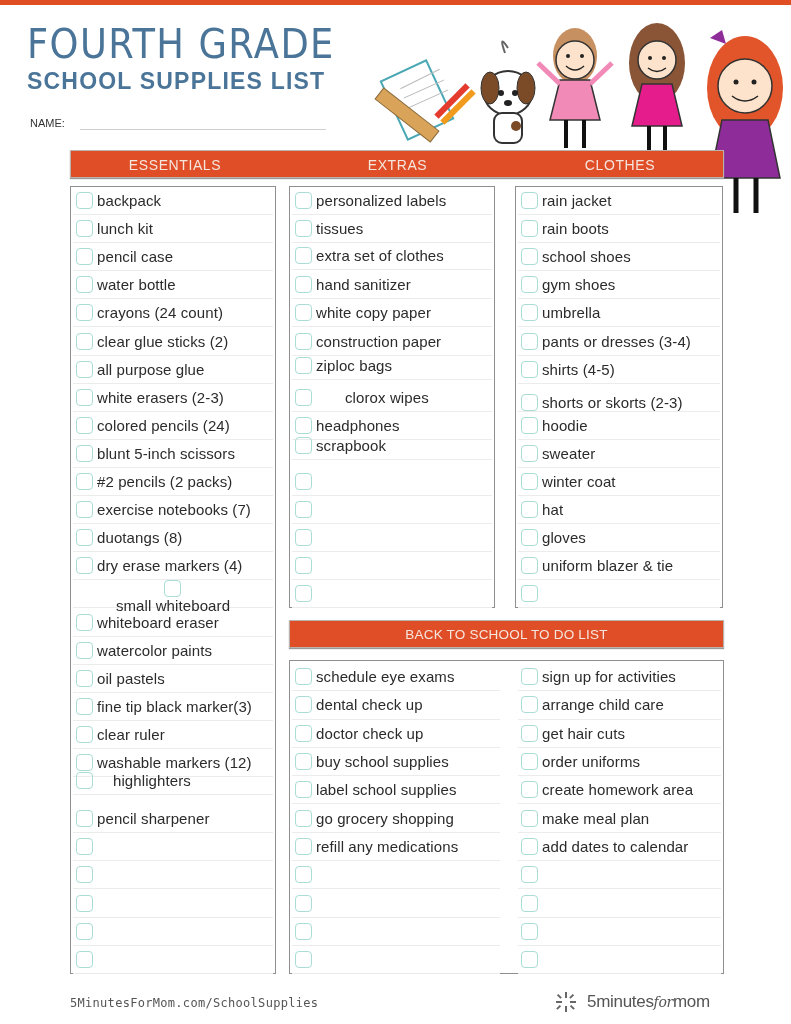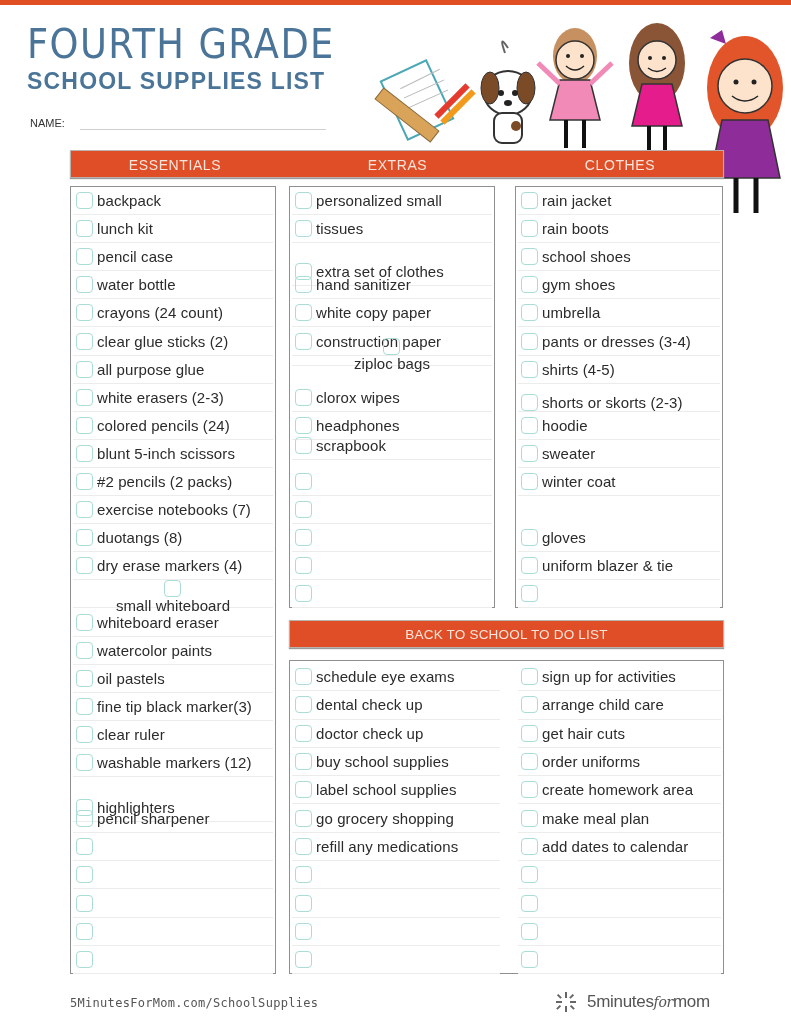--- a/index.html
+++ b/index.html
@@ -219,21 +219,21 @@
       <span class="row-label">fine tip black marker(3)</span>
     </div>
     <div class="row" style="top: 533.9px; height: 28.1px;">
       <span class="cb"></span>
       <span class="row-label">clear ruler</span>
     </div>
     <div class="row" style="top: 562px; height: 28.1px;">
       <span class="cb"></span>
       <span class="row-label">washable markers (12)</span>
     </div>
-    <div class="row" style="top: 607px; height: 28.1px;">
+    <div class="row" style="top: 580px; height: 28.1px; gap: 16px;">
       <span class="cb"></span>
       <span class="row-label">highlighters</span>
     </div>
     <div class="row" style="top: 618.2px; height: 28.1px;">
       <span class="cb"></span>
       <span class="row-label">pencil sharpener</span>
     </div>
     <div class="row" style="top: 646.3px; height: 28.1px;">
       <span class="cb"></span>
       <span class="row-label"></span>
@@ -252,47 +252,47 @@
     </div>
     <div class="row" style="top: 758.7px; height: 28.1px;">
       <span class="cb"></span>
       <span class="row-label"></span>
     </div>
   </div>
 
 <div class="list-box" id="box-ext" style="left:289px;top:186px;width:206px;height:422px;">
     <div class="row" style="top: 0px; height: 28.1px;">
       <span class="cb"></span>
-      <span class="row-label">personalized small</span>
+      <span class="row-label">personalized labels</span>
     </div>
     <div class="row" style="top: 28.1px; height: 28.1px;">
       <span class="cb"></span>
       <span class="row-label">tissues</span>
     </div>
-    <div class="row" style="top: 71px; height: 28.1px;">
+    <div class="row" style="top: 55px; height: 28.1px;">
       <span class="cb"></span>
       <span class="row-label">extra set of clothes</span>
     </div>
     <div class="row" style="top: 84.3px; height: 28.1px;">
       <span class="cb"></span>
       <span class="row-label">hand sanitizer</span>
     </div>
     <div class="row" style="top: 112.4px; height: 28.1px;">
       <span class="cb"></span>
       <span class="row-label">white copy paper</span>
     </div>
     <div class="row" style="top: 140.5px; height: 28.1px;">
       <span class="cb"></span>
       <span class="row-label">construction paper</span>
     </div>
-    <div class="row" style="top: 151px; height: 28.1px; flex-direction: column;">
+    <div class="row" style="top: 165px; height: 28.1px;">
       <span class="cb"></span>
       <span class="row-label">ziploc bags</span>
     </div>
-    <div class="row" style="top: 196.7px; height: 28.1px;">
+    <div class="row" style="top: 196.7px; height: 28.1px; gap: 29px;">
       <span class="cb"></span>
       <span class="row-label">clorox wipes</span>
     </div>
     <div class="row" style="top: 224.8px; height: 28.1px;">
       <span class="cb"></span>
       <span class="row-label">headphones</span>
     </div>
     <div class="row" style="top: 245px; height: 28.1px;">
       <span class="cb"></span>
       <span class="row-label">scrapbook</span>
@@ -356,20 +356,24 @@
       <span class="cb"></span>
       <span class="row-label">hoodie</span>
     </div>
     <div class="row" style="top: 252.9px; height: 28.1px;">
       <span class="cb"></span>
       <span class="row-label">sweater</span>
     </div>
     <div class="row" style="top: 281px; height: 28.1px;">
       <span class="cb"></span>
       <span class="row-label">winter coat</span>
+    </div>
+    <div class="row" style="top: 309.1px; height: 28.1px;">
+      <span class="cb"></span>
+      <span class="row-label">hat</span>
     </div>
     <div class="row" style="top: 337.2px; height: 28.1px;">
       <span class="cb"></span>
       <span class="row-label">gloves</span>
     </div>
     <div class="row" style="top: 365.3px; height: 28.1px;">
       <span class="cb"></span>
       <span class="row-label">uniform blazer &amp; tie</span>
     </div>
     <div class="row" style="top: 393.4px; height: 28.1px;">

